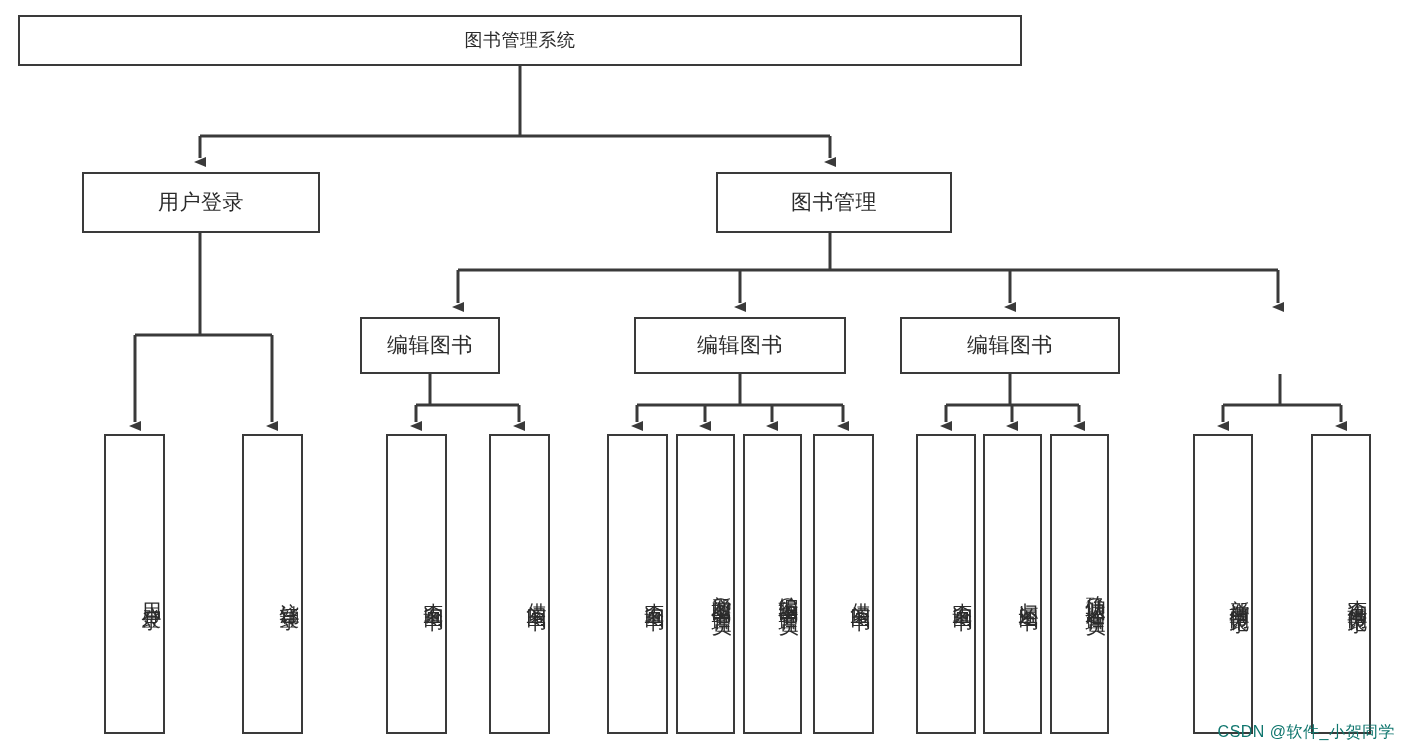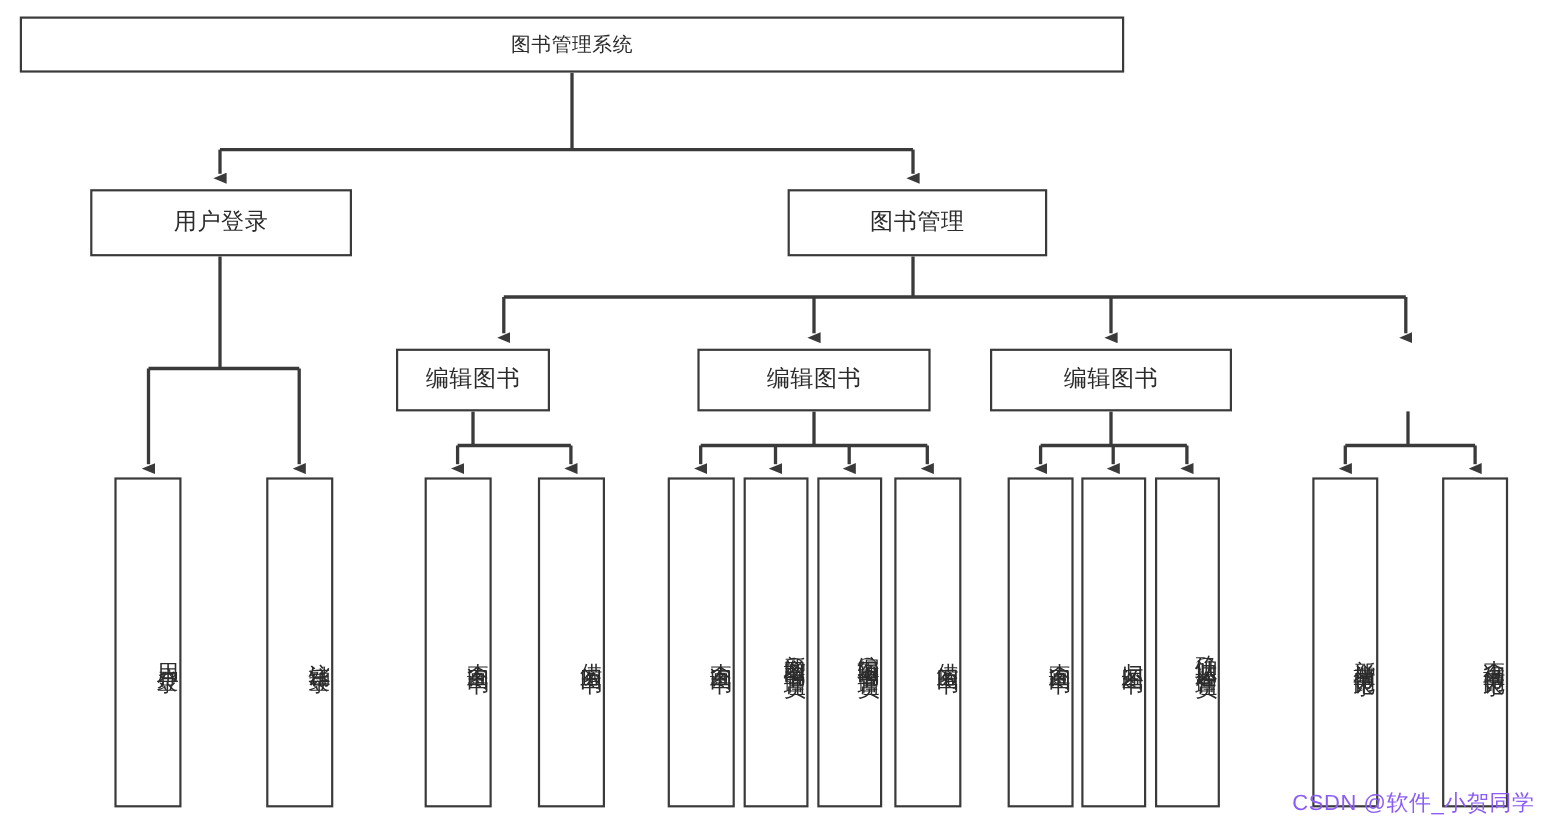--- a/index.html
+++ b/index.html
@@ -50,22 +50,22 @@
     justify-content: center;
     padding-top: 18px;
   }
   .node.root {
     font-size: 18px;
   }
   .watermark {
     position: absolute;
     right: 10px;
     bottom: 4px;
-    font-size: 20px;
-    color: #8b5cf6;
+    font-size: 16px;
+    color: #0f766e;
     white-space: nowrap;
     letter-spacing: 0.5px;
   }
 </style>
 </head>
 <body>
 
 <div id="canvas">
 
   <svg class="wires" viewBox="0 0 1405 747" xmlns="http://www.w3.org/2000/svg">

